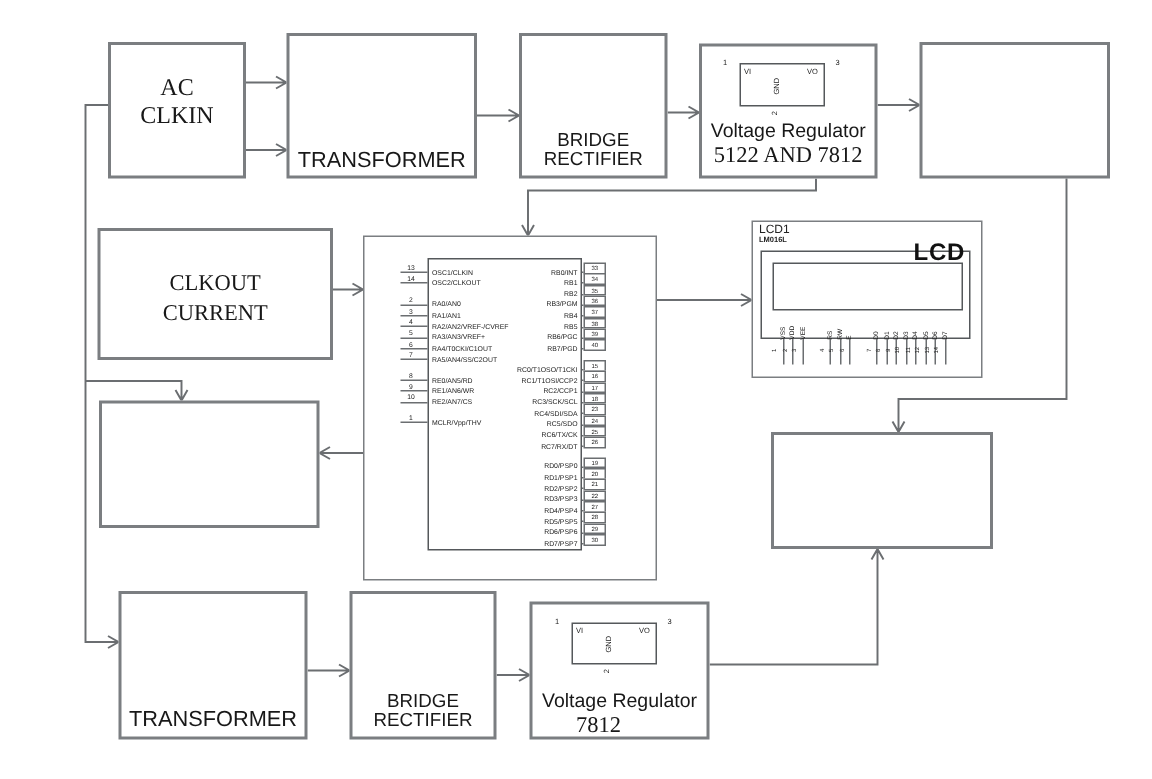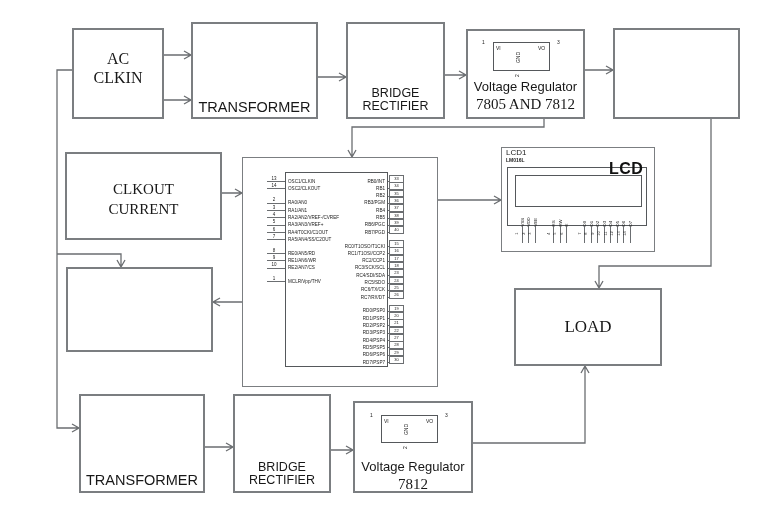--- a/index.html
+++ b/index.html
@@ -125,48 +125,47 @@
 
   <div class="box" style="left:466px;top:29px;width:119px;height:90px;"></div>
   <div class="thinbox" style="left:493px;top:42px;width:57px;height:29px;"></div>
   <div class="tiny" style="left:482px;top:40px;">1</div>
   <div class="tiny" style="left:557px;top:40px;">3</div>
   <div class="tiny" style="left:496px;top:46px;">VI</div>
   <div class="tiny" style="left:538px;top:46px;">VO</div>
   <div class="tiny" style="left:513px;top:55px;transform:rotate(-90deg);">GND</div>
   <div class="tiny" style="left:516px;top:73px;transform:rotate(-90deg);">2</div>
   <div class="blocklabel sans" style="left:466px;top:79px;width:119px;font-size:13px;">Voltage Regulator</div>
-  <div class="blocklabel serif" style="left:466px;top:96px;width:119px;font-size:15px;">7805 AND 7812</div>
+  <div class="blocklabel serif" style="left:466px;top:96px;width:119px;font-size:15px;">5122 AND 7812</div>
 
   <div class="box" style="left:613px;top:28px;width:127px;height:91px;"></div>
 
   <div class="box" style="left:65px;top:152px;width:157px;height:88px;"></div>
   <div class="blocklabel serif" style="left:65px;top:159px;width:157px;font-size:15px;line-height:20px;"><br><span>CLKOUT</span><br><span>CURRENT</span></div>
 
   <div class="box" style="left:66px;top:267px;width:147px;height:85px;"></div>
 
   <div class="box" style="left:514px;top:288px;width:148px;height:78px;"></div>
-  <div class="blocklabel serif" style="left:514px;top:317px;width:148px;font-size:17px;">LOAD</div>
 
   <div class="box" style="left:79px;top:394px;width:126px;height:99px;"></div>
   <div class="blocklabel sans" style="left:79px;top:472px;width:126px;font-size:14.5px;">TRANSFORMER</div>
 
   <div class="box" style="left:233px;top:394px;width:98px;height:99px;"></div>
   <div class="blocklabel sans" style="left:233px;top:461px;width:98px;font-size:12.5px;line-height:13px;"><span>BRIDGE</span><br><span>RECTIFIER</span></div>
 
   <div class="box" style="left:353px;top:401px;width:120px;height:92px;"></div>
   <div class="thinbox" style="left:381px;top:415px;width:57px;height:28px;"></div>
   <div class="tiny" style="left:370px;top:413px;">1</div>
   <div class="tiny" style="left:445px;top:413px;">3</div>
   <div class="tiny" style="left:384px;top:419px;">VI</div>
   <div class="tiny" style="left:426px;top:419px;">VO</div>
   <div class="tiny" style="left:401px;top:427px;transform:rotate(-90deg);">GND</div>
   <div class="tiny" style="left:404px;top:445px;transform:rotate(-90deg);">2</div>
   <div class="blocklabel sans" style="left:353px;top:459px;width:120px;font-size:13px;">Voltage Regulator</div>
-  <div class="blocklabel serif" style="left:353px;top:476px;width:120px;font-size:15px;">7812</div>
+  <div class="blocklabel serif" style="left:339px;top:476px;width:120px;font-size:15px;">7812</div>
 
   <div class="box" style="left:242px;top:157px;width:196px;height:230px;border-width:1.5px;"></div>
   <div class="thinbox" style="left:285px;top:172px;width:103px;height:195px;"></div>
   <div id="mcu-pins">
       <div class="pinstub" style="left: 267px; top: 181px; width: 18px;"></div>
       <div class="pinnum" style="left: 265px; top: 175.5px; width: 18px;">13</div>
       <div class="pinname" style="left: 288px; top: 178.5px;">OSC1/CLKIN</div>
       <div class="pinstub" style="left: 267px; top: 188.33px; width: 18px;"></div>
       <div class="pinnum" style="left: 265px; top: 182.83px; width: 18px;">14</div>
       <div class="pinname" style="left: 288px; top: 185.83px;">OSC2/CLKOUT</div>

